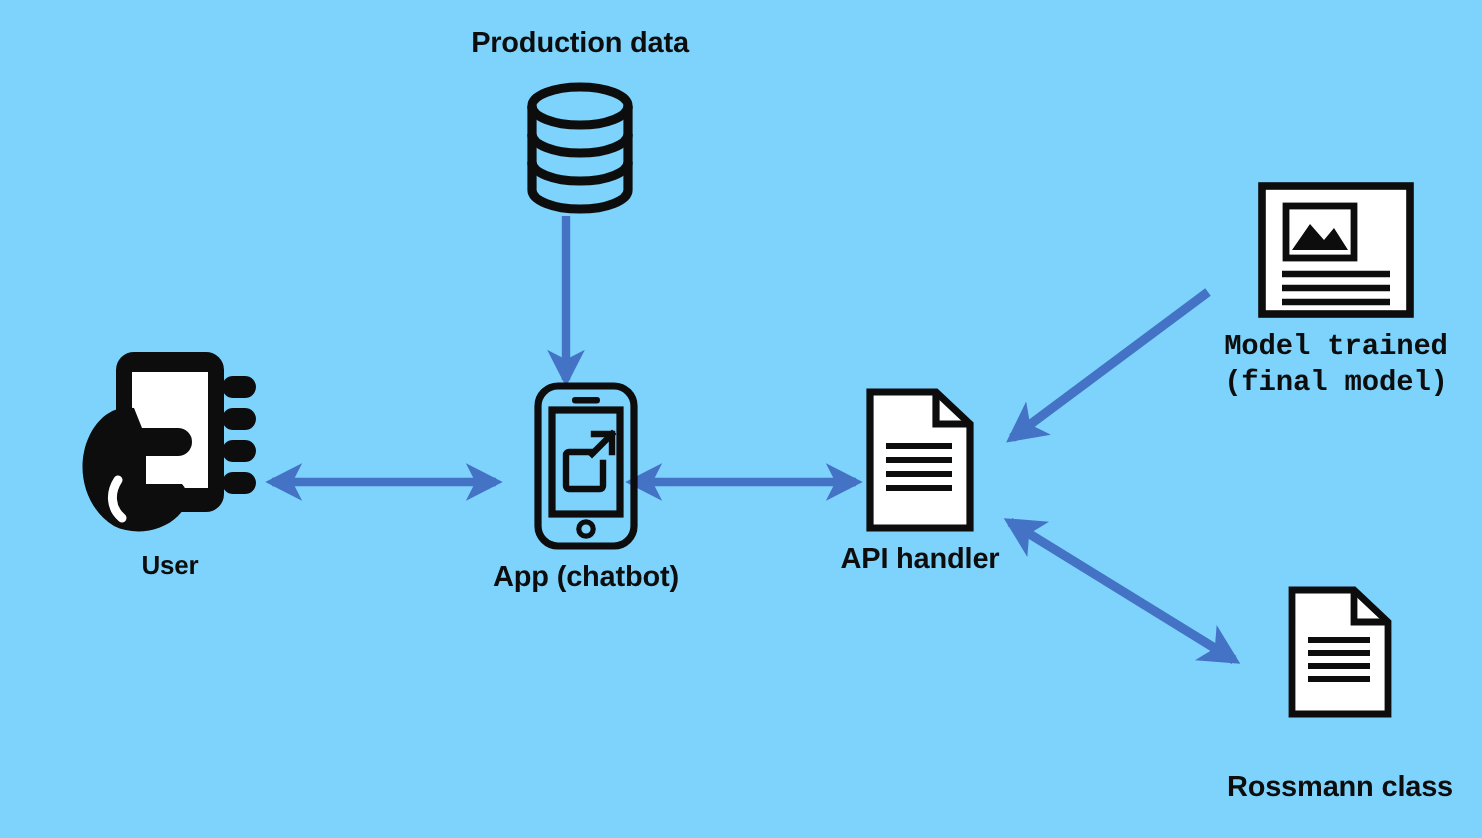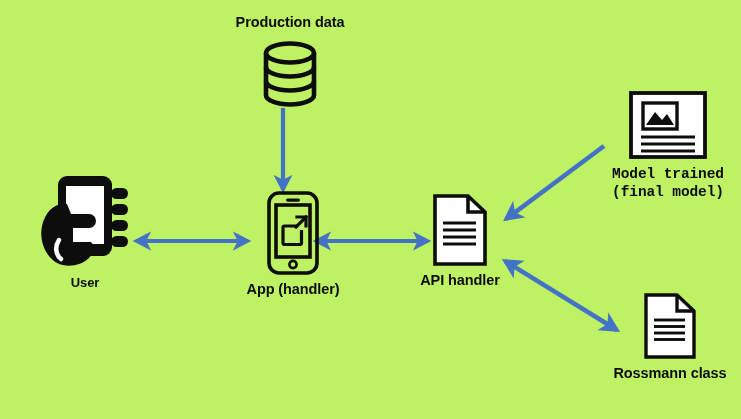--- a/index.html
+++ b/index.html
@@ -4,21 +4,21 @@
 <style>
   html, body {
     margin: 0;
     padding: 0;
     background: #ffffff;
   }
   #canvas {
     position: relative;
     width: 741px;
     height: 419px;
-    background: #bef264;
+    background: #7dd3fc;
     overflow: hidden;
     font-family: "Liberation Sans", sans-serif;
   }
   .node {
     position: absolute;
     display: flex;
     flex-direction: column;
     align-items: center;
   }
   .node-label {
@@ -43,21 +43,21 @@
 
   #node-app { left: 218px; top: 190px; width: 150px; }
   #node-app .node-label { font-size: 14.5px; margin-top: 5px; }
 
   #node-api-handler { left: 390px; top: 193px; width: 140px; }
   #node-api-handler .node-label { font-size: 14.5px; margin-top: 5px; }
 
   #node-model-trained { left: 598px; top: 90px; width: 140px; }
   #node-model-trained .node-label { font-size: 14.5px; margin-top: 6px; font-family: Liberation Mono, monospace; }
 
-  #node-rossmann-class { left: 600px; top: 292px; width: 140px; }
+  #node-rossmann-class { left: 600px; top: 292px; width: 140px; gap: 21px; }
   #node-rossmann-class .node-label { font-size: 14.5px; margin-top: 5px; }
 
   #arrow-layer {
     position: absolute;
     left: 0; top: 0;
     width: 741px;
     height: 419px;
     pointer-events: none;
   }
 </style>
@@ -140,21 +140,21 @@
         <circle cx="28" cy="74.5" r="3.6" fill="none" stroke="#0d0d0d" stroke-width="2.6"></circle>
 
         <g fill="none" stroke="#0d0d0d" stroke-width="3.2" stroke-linecap="square">
           <path d="M32,27 h9 v9"></path>
           <path d="M41,27 L31,37"></path>
           <path d="M36.5,41.5 v11.5 a1.5,1.5 0 0 1 -1.5,1.5 h-15.5
                    a1.5,1.5 0 0 1 -1.5,-1.5 v-15.5 a1.5,1.5 0 0 1 1.5,-1.5 h11.5"></path>
         </g>
       </svg>
     </span>
-    <div class="node-label">App (handler)</div>
+    <div class="node-label">App (chatbot)</div>
   </div>
 
   <div class="node" id="node-api-handler">
     <span class="icon-box">
       <svg width="60" height="74" viewBox="0 0 60 74">
         <path d="M5,3 H38 L55,19 V71 H5 Z" fill="#ffffff" stroke="#0d0d0d" stroke-width="3.6"></path>
         <path d="M38,3 V19 H55" fill="none" stroke="#0d0d0d" stroke-width="3.6"></path>
         <g stroke="#0d0d0d" stroke-width="3.1">
           <path d="M13,30 H46"></path>
           <path d="M13,37 H46"></path>

